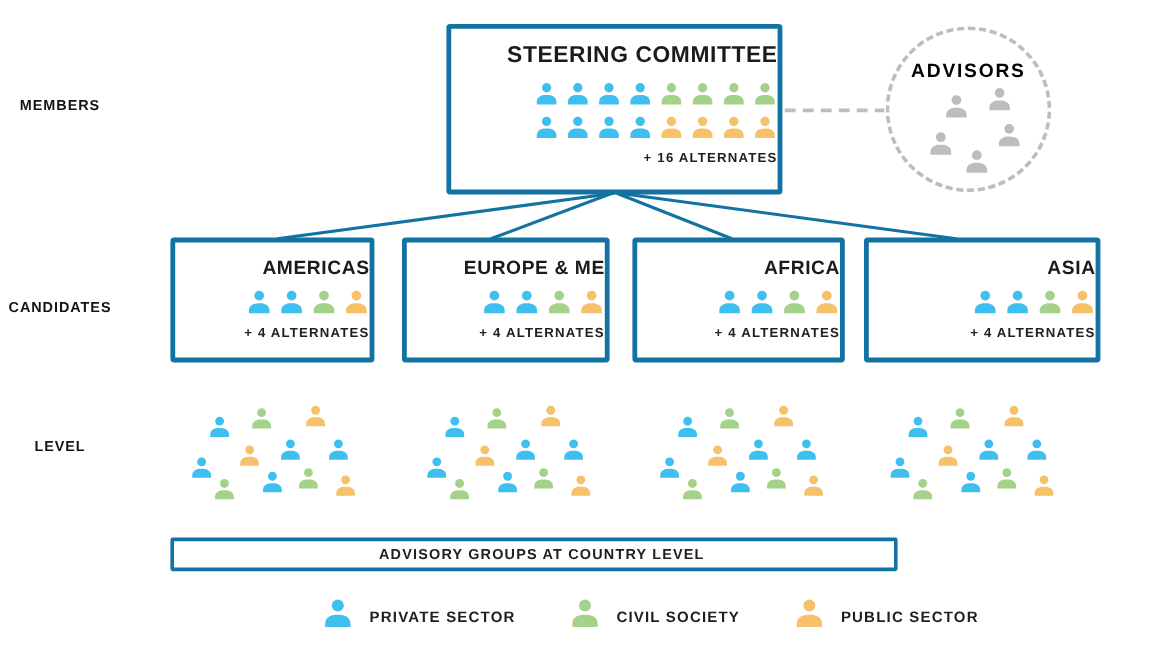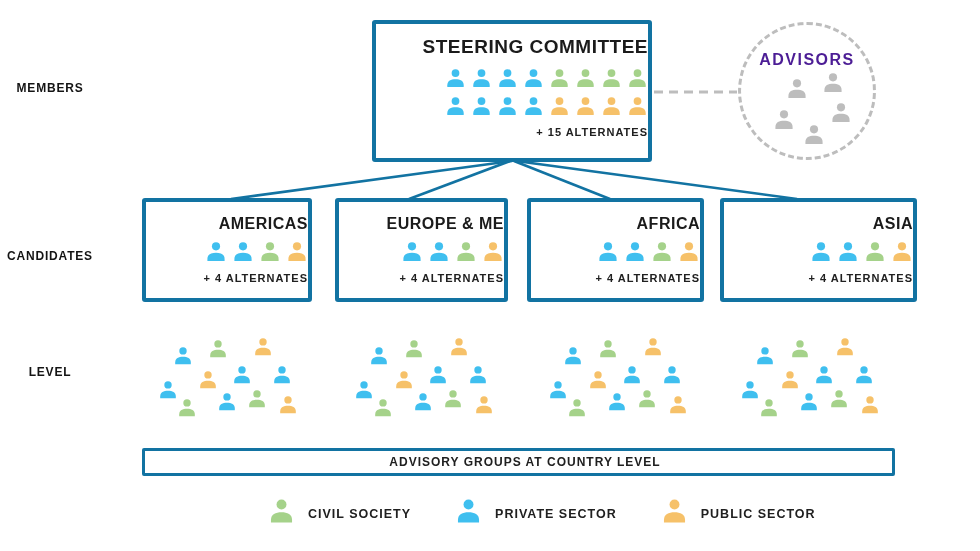--- a/index.html
+++ b/index.html
@@ -37,28 +37,28 @@
   .region .title{font-size:16px;font-weight:700;letter-spacing:0.5px;margin-top:13px;}
   .region .icon-row{margin-top:8px;}
   .region .alt-label{margin-top:9px;}
 
   .advisors-circle{
     position:absolute;left:738px;top:22px;width:138px;height:138px;box-sizing:border-box;
     border:3px dashed #bdbdbd;border-radius:50%;
   }
   .advisors-label{
     position:absolute;left:0;top:26px;width:100%;text-align:center;
-    font-size:16px;font-weight:700;letter-spacing:1.5px;color:#4c1d95;
+    font-size:16px;font-weight:700;letter-spacing:1.5px;color:#000000;
   }
   .abs-person{position:absolute;line-height:0;}
 
   .cluster{position:absolute;width:170px;height:95px;}
 
   .advisory-bar{
-    position:absolute;left:142px;top:448px;width:753px;height:28px;box-sizing:border-box;
+    position:absolute;left:142px;top:448px;width:606px;height:28px;box-sizing:border-box;
     border:3px solid var(--c-border,#1273A2);border-radius:2px;
     display:flex;align-items:center;justify-content:center;
     font-size:12px;font-weight:700;letter-spacing:1px;color:#202020;background:#fff;padding-left:13px;
   }
 
   .legend{
     position:absolute;left:268px;top:498px;display:flex;gap:44px;align-items:center;
   }
   .legend-item{display:flex;align-items:center;gap:13px;}
   .legend-item .lbl{font-size:12.5px;font-weight:700;letter-spacing:1px;color:#202020;}
@@ -147,21 +147,21 @@
           <svg viewBox="0 0 32 32" width="21" height="21">
             <circle cx="16" cy="7.8" r="5.9" fill="#F6C169"></circle>
             <path d="M3.5 29 L3.5 26.2 C3.5 19.2 9 17 16 17 C23 17 28.5 19.2 28.5 26.2 L28.5 29 Z" fill="#F6C169"></path>
           </svg>
           <svg viewBox="0 0 32 32" width="21" height="21">
             <circle cx="16" cy="7.8" r="5.9" fill="#F6C169"></circle>
             <path d="M3.5 29 L3.5 26.2 C3.5 19.2 9 17 16 17 C23 17 28.5 19.2 28.5 26.2 L28.5 29 Z" fill="#F6C169"></path>
           </svg>
         </div>
     </div>
-    <div class="alt-label">+ 15 ALTERNATES</div>
+    <div class="alt-label">+ 16 ALTERNATES</div>
   </div>
 
   <div class="advisors-circle">
     <div class="advisors-label">ADVISORS</div>
   <span class="abs-person" style="left: 45px; top: 53px;"><svg viewBox="0 0 32 32" width="22" height="22">
           <circle cx="16" cy="7.8" r="5.9" fill="#BDBDBD"></circle>
           <path d="M3.5 29 L3.5 26.2 C3.5 19.2 9 17 16 17 C23 17 28.5 19.2 28.5 26.2 L28.5 29 Z" fill="#BDBDBD"></path>
         </svg></span>
       <span class="abs-person" style="left: 81px; top: 47px;"><svg viewBox="0 0 32 32" width="22" height="22">
           <circle cx="16" cy="7.8" r="5.9" fill="#BDBDBD"></circle>
@@ -453,36 +453,36 @@
           <circle cx="16" cy="7.8" r="5.9" fill="#F6C169"></circle>
           <path d="M3.5 29 L3.5 26.2 C3.5 19.2 9 17 16 17 C23 17 28.5 19.2 28.5 26.2 L28.5 29 Z" fill="#F6C169"></path>
         </svg></span>
     </div>
 
   <div class="advisory-bar">
     <span>ADVISORY GROUPS AT COUNTRY LEVEL</span>
   </div>
 
   <div class="legend">
+    <div class="legend-item">
+      <span class="abs-ico"><svg viewBox="0 0 32 32" width="27" height="27">
+            <circle cx="16" cy="7.8" r="5.9" fill="#3FBFEF"></circle>
+            <path d="M3.5 29 L3.5 26.2 C3.5 19.2 9 17 16 17 C23 17 28.5 19.2 28.5 26.2 L28.5 29 Z" fill="#3FBFEF"></path>
+          </svg></span>
+      <span class="lbl">PRIVATE SECTOR</span>
+    </div>
     <div class="legend-item">
       <span class="abs-ico"><svg viewBox="0 0 32 32" width="27" height="27">
             <circle cx="16" cy="7.8" r="5.9" fill="#A5D28A"></circle>
             <path d="M3.5 29 L3.5 26.2 C3.5 19.2 9 17 16 17 C23 17 28.5 19.2 28.5 26.2 L28.5 29 Z" fill="#A5D28A"></path>
           </svg></span>
       <span class="lbl">CIVIL SOCIETY</span>
     </div>
     <div class="legend-item">
       <span class="abs-ico"><svg viewBox="0 0 32 32" width="27" height="27">
-            <circle cx="16" cy="7.8" r="5.9" fill="#3FBFEF"></circle>
-            <path d="M3.5 29 L3.5 26.2 C3.5 19.2 9 17 16 17 C23 17 28.5 19.2 28.5 26.2 L28.5 29 Z" fill="#3FBFEF"></path>
-          </svg></span>
-      <span class="lbl">PRIVATE SECTOR</span>
-    </div>
-    <div class="legend-item">
-      <span class="abs-ico"><svg viewBox="0 0 32 32" width="27" height="27">
             <circle cx="16" cy="7.8" r="5.9" fill="#F6C169"></circle>
             <path d="M3.5 29 L3.5 26.2 C3.5 19.2 9 17 16 17 C23 17 28.5 19.2 28.5 26.2 L28.5 29 Z" fill="#F6C169"></path>
           </svg></span>
       <span class="lbl">PUBLIC SECTOR</span>
     </div>
   </div>
 
 </div>
 
 </body></html>

